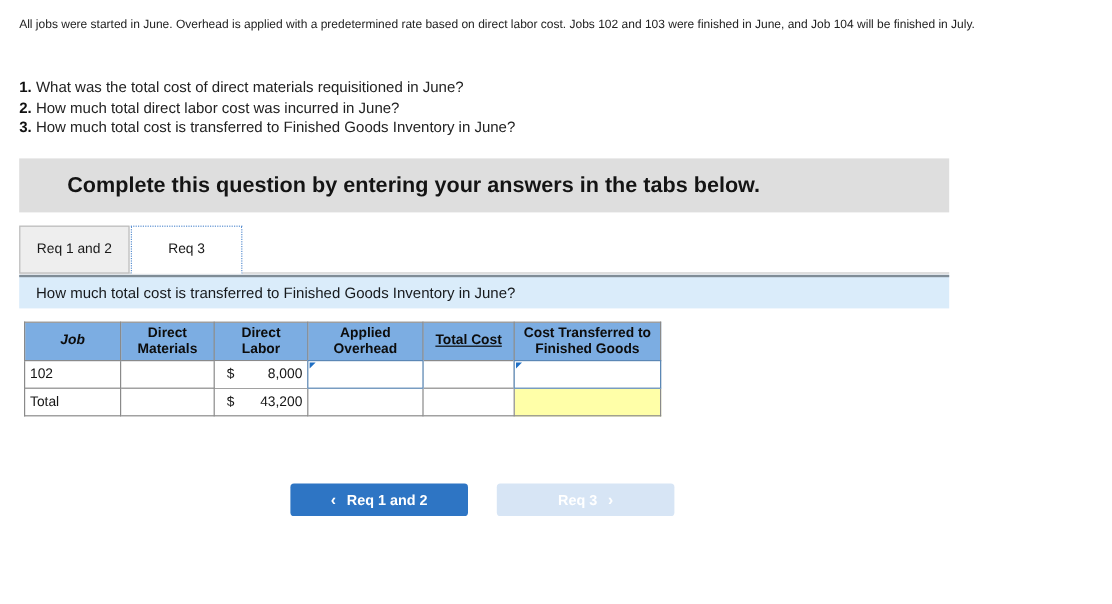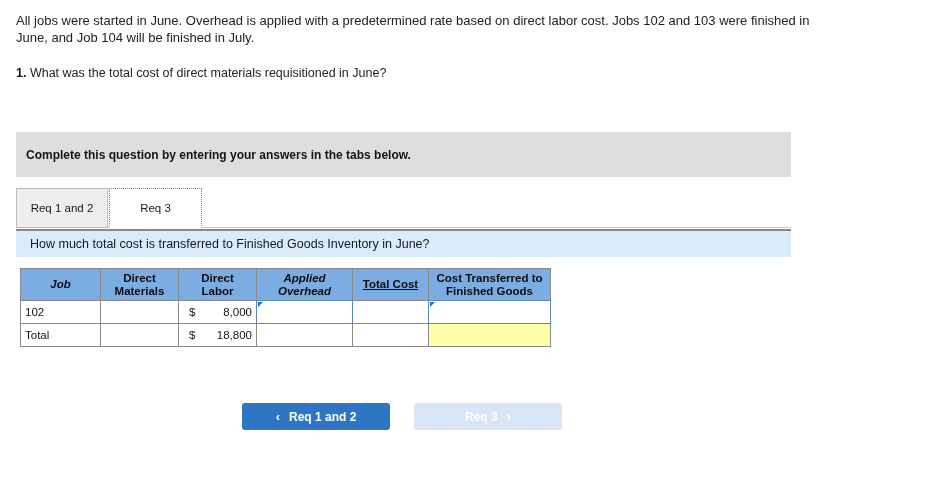--- a/index.html
+++ b/index.html
@@ -18,21 +18,21 @@
   }
 
   
   #intro-block {
     position: absolute;
     left: 16px;
     top: 12px;
     width: 812px;
   }
   #intro-paragraph {
-    font-size: 13px;
+    font-size: 10px;
     line-height: 17px;
     color: #222222;
   }
 
   
   #requirements-list {
     position: absolute;
     left: 16px;
     top: 65px;
     width: 700px;
@@ -53,22 +53,22 @@
     position: absolute;
     left: 16px;
     top: 132px;
     width: 775px;
     height: 45px;
     background: #dedede;
     display: flex;
     align-items: center;
   }
   #instruction-banner-text {
-    margin-left: 10px;
-    font-size: 12px;
+    margin-left: 40px;
+    font-size: 18px;
     font-weight: bold;
     color: #141414;
   }
 
   
   #tab-strip {
     position: absolute;
     left: 16px;
     top: 188px;
     width: 775px;
@@ -151,21 +151,21 @@
     font-size: 11.5px;
     text-align: center;
     height: 32px;
     line-height: 13px;
     padding: 0 4px;
   }
   
   .col-job            { width: 80px; font-style: italic; }
   .col-dm             { width: 78px; }
   .col-dl             { width: 78px; }
-  .col-ao             { width: 96px; font-style: italic; }
+  .col-ao             { width: 96px; }
   .col-tc             { width: 76px; text-decoration: underline; }
   .col-ctfg           { width: 122px; }
 
   .cell-label {
     text-align: left;
     padding-left: 5px;
     background: #ffffff;
   }
   .cell-blank {
     background: #ffffff;
@@ -258,20 +258,28 @@
 <body>
 
 <div id="intro-block">
   <div id="intro-paragraph">All jobs were started in June. Overhead is applied with a predetermined rate based on direct labor cost. Jobs 102 and 103 were finished in June, and Job 104 will be finished in July.</div>
 </div>
 
 <div id="requirements-list">
   <div class="requirement-item">
     <span class="requirement-num">1.</span>
     <span>What was the total cost of direct materials requisitioned in June?</span>
+  </div>
+  <div class="requirement-item">
+    <span class="requirement-num">2.</span>
+    <span>How much total direct labor cost was incurred in June?</span>
+  </div>
+  <div class="requirement-item">
+    <span class="requirement-num">3.</span>
+    <span>How much total cost is transferred to Finished Goods Inventory in June?</span>
   </div>
 </div>
 
 <div id="instruction-banner">
   <div id="instruction-banner-text">Complete this question by entering your answers in the tabs below.</div>
 </div>
 
 <div id="tab-strip">
   <div id="tab-strip-baseline"></div>
   <div class="tab" id="tab-req-1-and-2">
@@ -336,21 +344,21 @@
     </tr>
 
 
 
     <tr class="total-row">
       <td class="cell-label">Total</td>
       <td class="cell-blank underline-heavy"></td>
       <td class="cell-money underline-heavy">
         <div class="money-wrap">
           <span class="money-sign">$</span>
-          <span class="money-val">18,800</span>
+          <span class="money-val">43,200</span>
         </div>
       </td>
       <td class="cell-blank underline-heavy"></td>
       <td class="cell-blank underline-heavy"></td>
       <td class="cell-highlight underline-heavy"></td>
     </tr>
 
   </tbody>
 </table>
 

